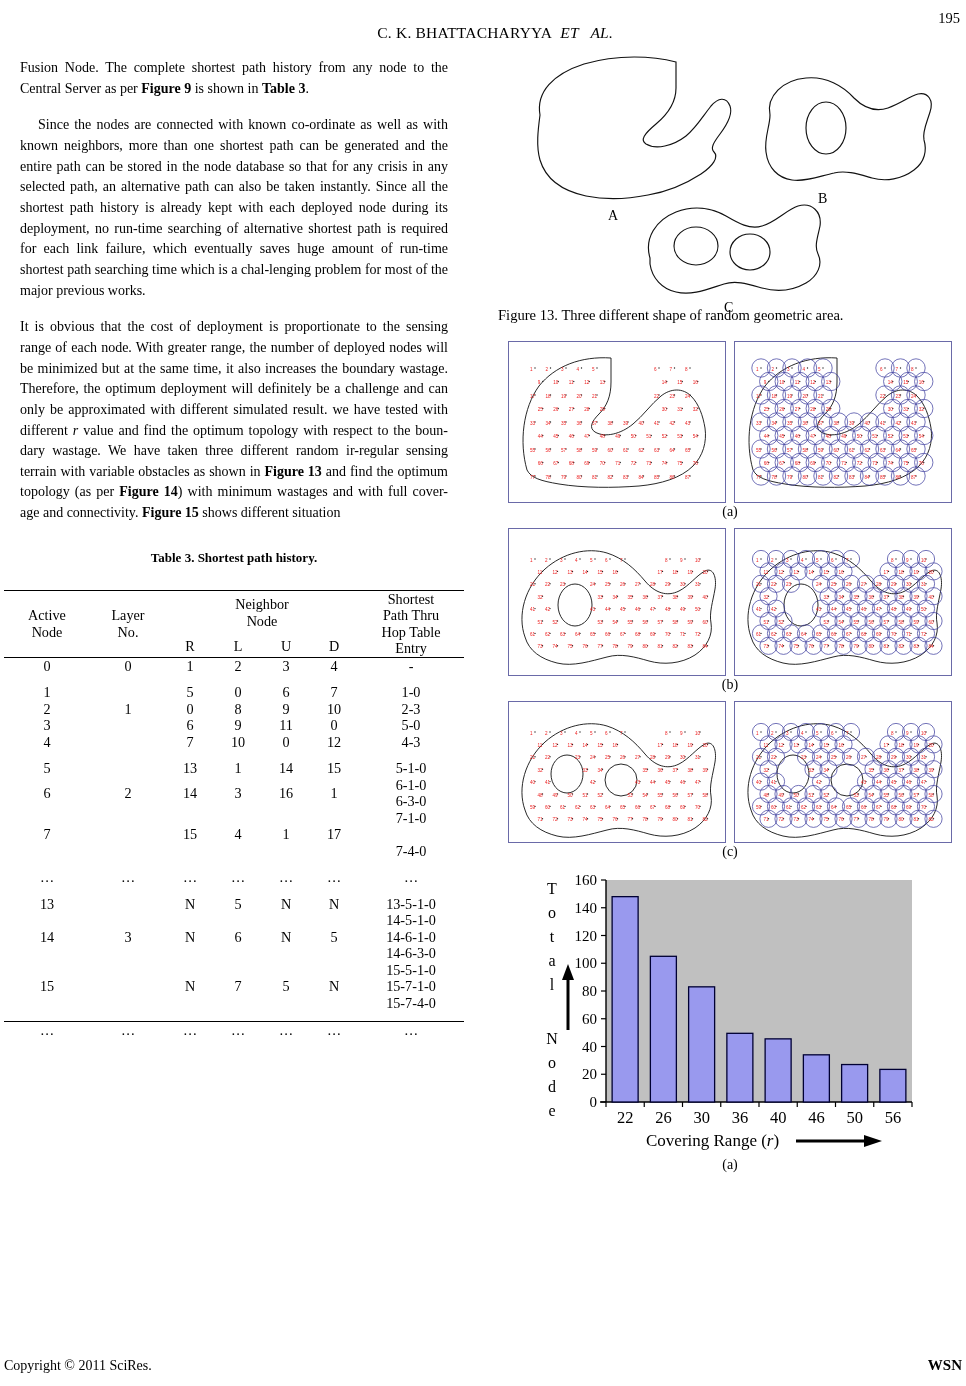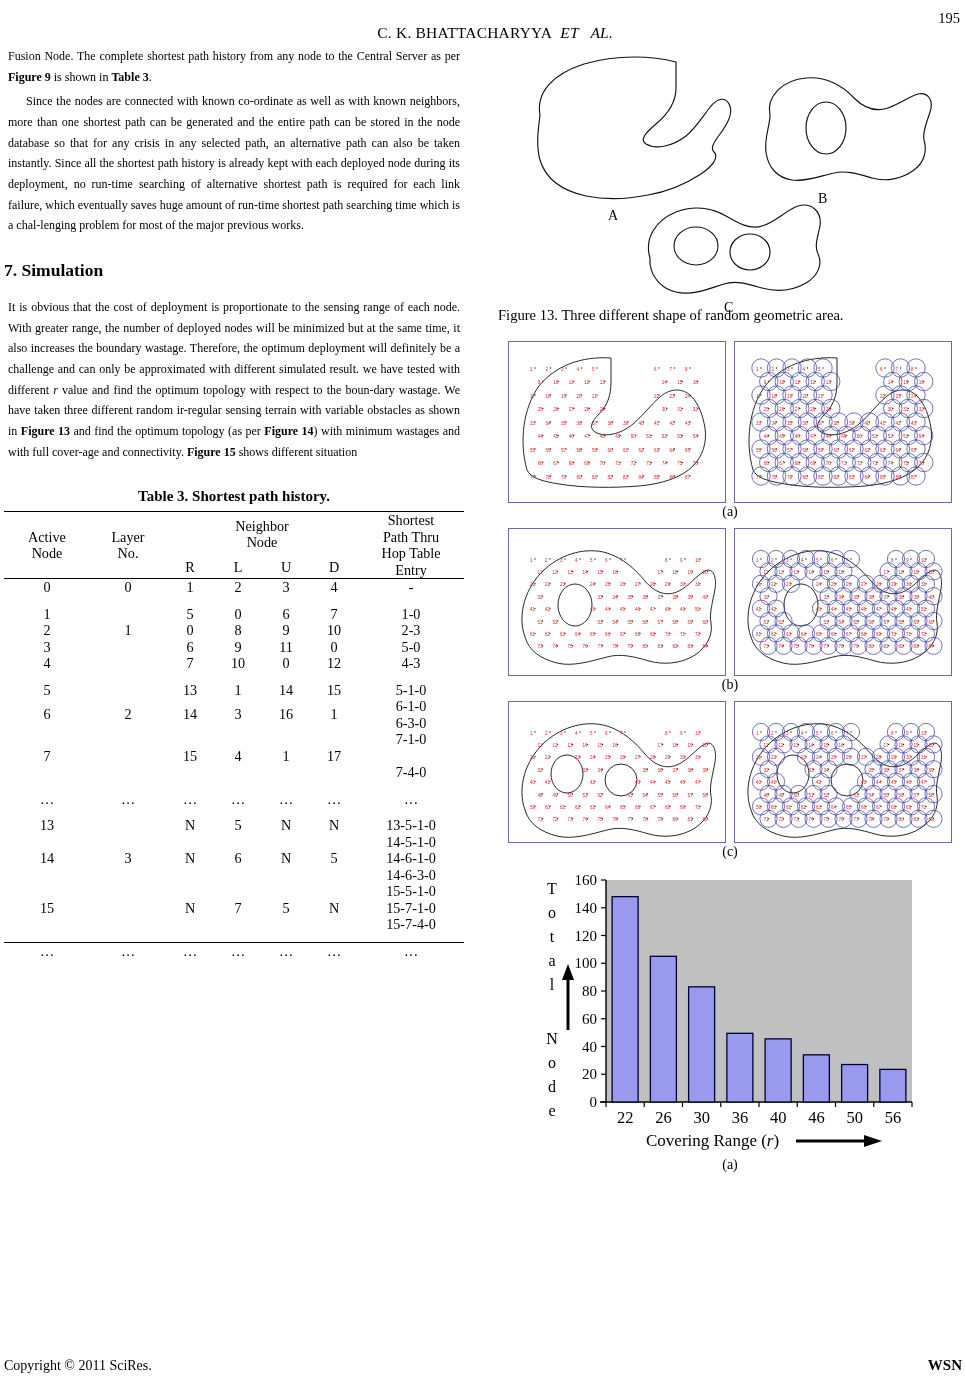--- a/index.html
+++ b/index.html
@@ -40,22 +40,22 @@
     left: 4px; top: 42px;
     width: 460px;
   }
   .col-right {
     position: absolute;
     left: 498px; top: 40px;
     width: 464px;
   }
 
   p.body {
-    margin: 4px;
-    font-size: 12px;
+    margin: 16px;
+    font-size: 14px;
     line-height: 20.65px;
     text-align: justify;
     text-justify: inter-word;
     hyphens: none;
   }
   p.body.indent { text-indent: 18px; font-family: Liberation Serif, serif; }
   .bold { font-weight: bold; }
   .ital { font-style: italic; }
 
   h2.section {
@@ -66,22 +66,22 @@
   }
 
   
   .table-wrap {
     margin-top: 26px;
     width: 460px;
   }
   .table-caption {
     text-align: center;
     font-weight: bold;
-    font-size: 15px;
-    margin-bottom: 6px;
+    font-size: 13px;
+    margin-bottom: 24px;
   }
   table.t3 {
     border-collapse: collapse;
     width: 460px;
     font-size: 14.2px;
   }
   table.t3 td, table.t3 th {
     text-align: center;
     vertical-align: middle;
     font-weight: normal;
@@ -172,21 +172,20 @@
   </div>
   <div class="header-pageno">195</div>
 </div>
 
 <div class="col-left">
 
   <p class="body"><span>Fusion Node. The complete shortest path history from any node to the Central Server as per </span><span class="bold">Figure 9</span><span> is shown in </span><span class="bold">Table 3</span><span>.</span></p>
 
   <p class="body indent">Since the nodes are connected with known co-ordinate as well as with known neighbors, more than one shortest path can be generated and the entire path can be stored in the node database so that for any crisis in any selected path, an alternative path can also be taken instantly. Since all the shortest path history is already kept with each deployed node during its deployment, no run-time searching of alternative shortest path is required for each link failure, which eventually saves huge amount of run-time shortest path searching time which is a chal-lenging problem for most of the major previous works.</p>
 
-  <h2 class="section">7. Simulation</h2>
 
   <p class="body"><span>It is obvious that the cost of deployment is proportionate to the sensing range of each node. With greater range, the number of deployed nodes will be minimized but at the same time, it also increases the boundary wastage. Therefore, the optimum deployment will definitely be a challenge and can only be approximated with different simulated result. we have tested with different </span><span class="ital">r</span><span> value and find the optimum topology with respect to the boun-dary wastage. We have taken three different random ir-regular sensing terrain with variable obstacles as shown in </span><span class="bold">Figure 13</span><span> and find the optimum topology (as per </span><span class="bold">Figure 14</span><span>) with minimum wastages and with full cover-age and connectivity. </span><span class="bold">Figure 15</span><span> shows different situation</span></p>
 
   <div class="table-wrap">
     <div class="table-caption">Table 3. Shortest path history.</div>
     <table class="t3">
       <colgroup>
         <col style="width:86px">
         <col style="width:76px">
         <col style="width:48px">

